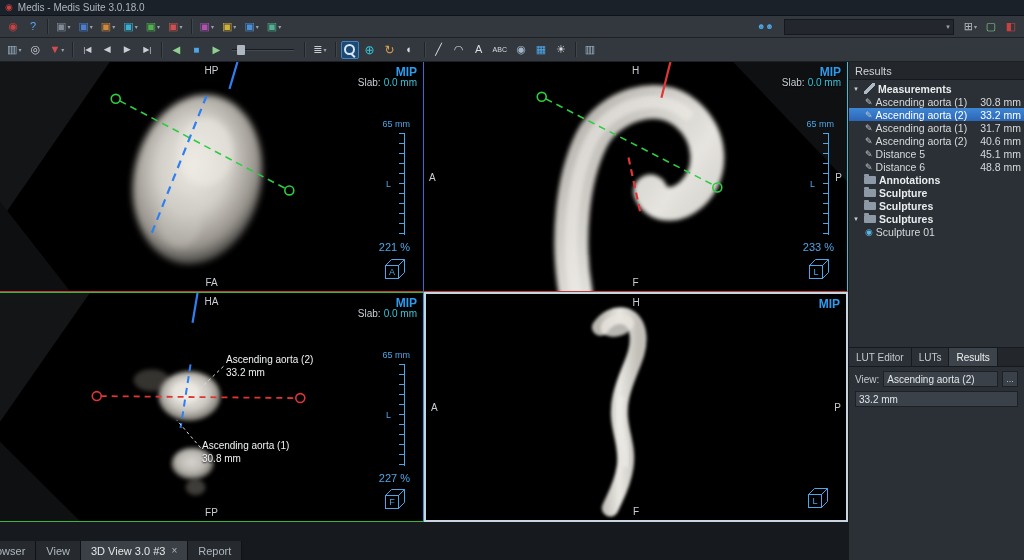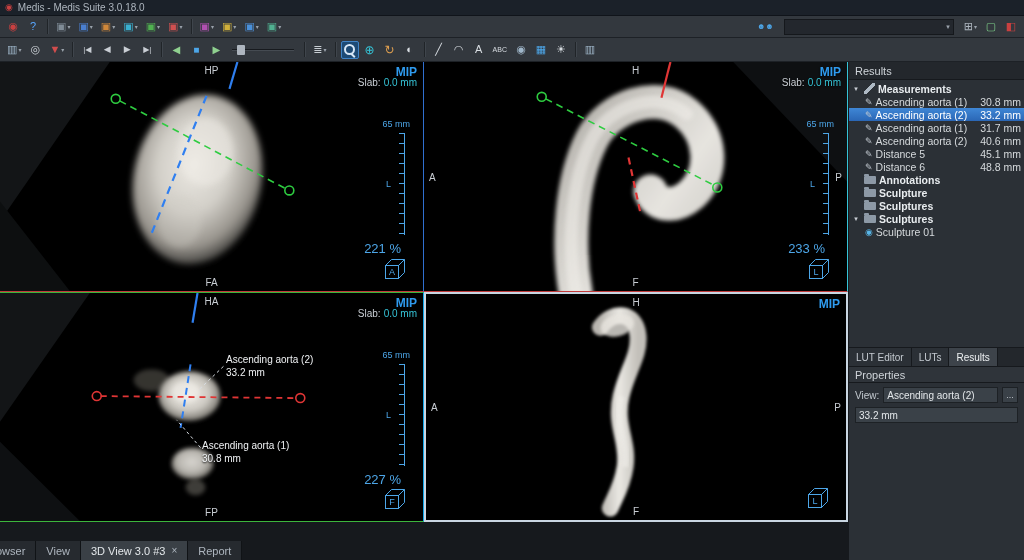--- a/index.html
+++ b/index.html
@@ -50,21 +50,21 @@
 .lbl.right{right:5px;top:50%;transform:translateY(-50%)}
 .mip{position:absolute;top:3px;right:6px;color:#2f9bef;font-weight:bold;font-size:12px;text-shadow:0 1px 2px #000}
 .slab{position:absolute;top:15px;right:6px;font-size:10px;color:#c9ced4;text-shadow:0 1px 2px #000}
 .slab .cyan{color:#35c4d7;margin-left:3px}
 .scale-label{position:absolute;right:13px;top:57px;color:#4da6e8;font-size:9px}
 .ruler{position:absolute;right:18px;top:71px;height:102px;width:8px}
 .ruler .line{position:absolute;right:0;top:0;bottom:0;width:1px;background:#4da6e8}
 .ruler .ticks{position:absolute;right:1px;top:0;bottom:0;width:5px;
   background:repeating-linear-gradient(to bottom,#4da6e8 0 1px,transparent 1px 10px)}
 .axis-label{position:absolute;right:32px;top:117px;color:#4da6e8;font-size:9px}
-.zoom-label{position:absolute;right:22px;top:179px;color:#4da6e8;font-size:13px}
+.zoom-label{position:absolute;right:13px;top:179px;color:#4da6e8;font-size:11px}
 .cube{position:absolute;right:15px;bottom:8px;width:26px;height:26px}
 .anno{position:absolute;color:#f0f2f4;font-size:10px;line-height:1.3;text-shadow:0 1px 2px #000}
 
 
 .panel{width:176px;height:498px;background:#2b3036;border-left:1px solid #16191d;display:flex;flex-direction:column}
 .panel-header{height:18px;background:#23272c;border-bottom:1px solid #16191d;display:flex;align-items:center;padding:0 6px;color:#cfd4d9;flex:none}
 .tree{height:267px;padding-top:2px;overflow:hidden;flex:none}
 .trow{display:flex;align-items:center;height:13px;padding:0 2px;gap:3px;white-space:nowrap;overflow:hidden;font-size:10.5px}
 .trow .exp{width:10px;font-size:7px;color:#c9ced4;text-align:center;flex:none}
 .trow.item{padding-left:16px}
@@ -537,21 +537,20 @@
           <span>Sculpture 01</span>
         </div>
       </div>
 
       <div class="ptabs">
         <div class="ptab">LUT Editor</div>
         <div class="ptab">LUTs</div>
         <div class="ptab active">Results</div>
       </div>
 
-      <div class="props-header">Properties</div>
       <div class="prop-row">
         <span class="cap">View:</span>
         <input class="prop-input" value="Ascending aorta (2)" style="">
         <button class="more-btn">...</button>
       </div>
       <div class="prop-row">
         <input class="prop-input" value="33.2 mm" style="">
       </div>
       <div class="panel-fill"></div>
     </aside>

